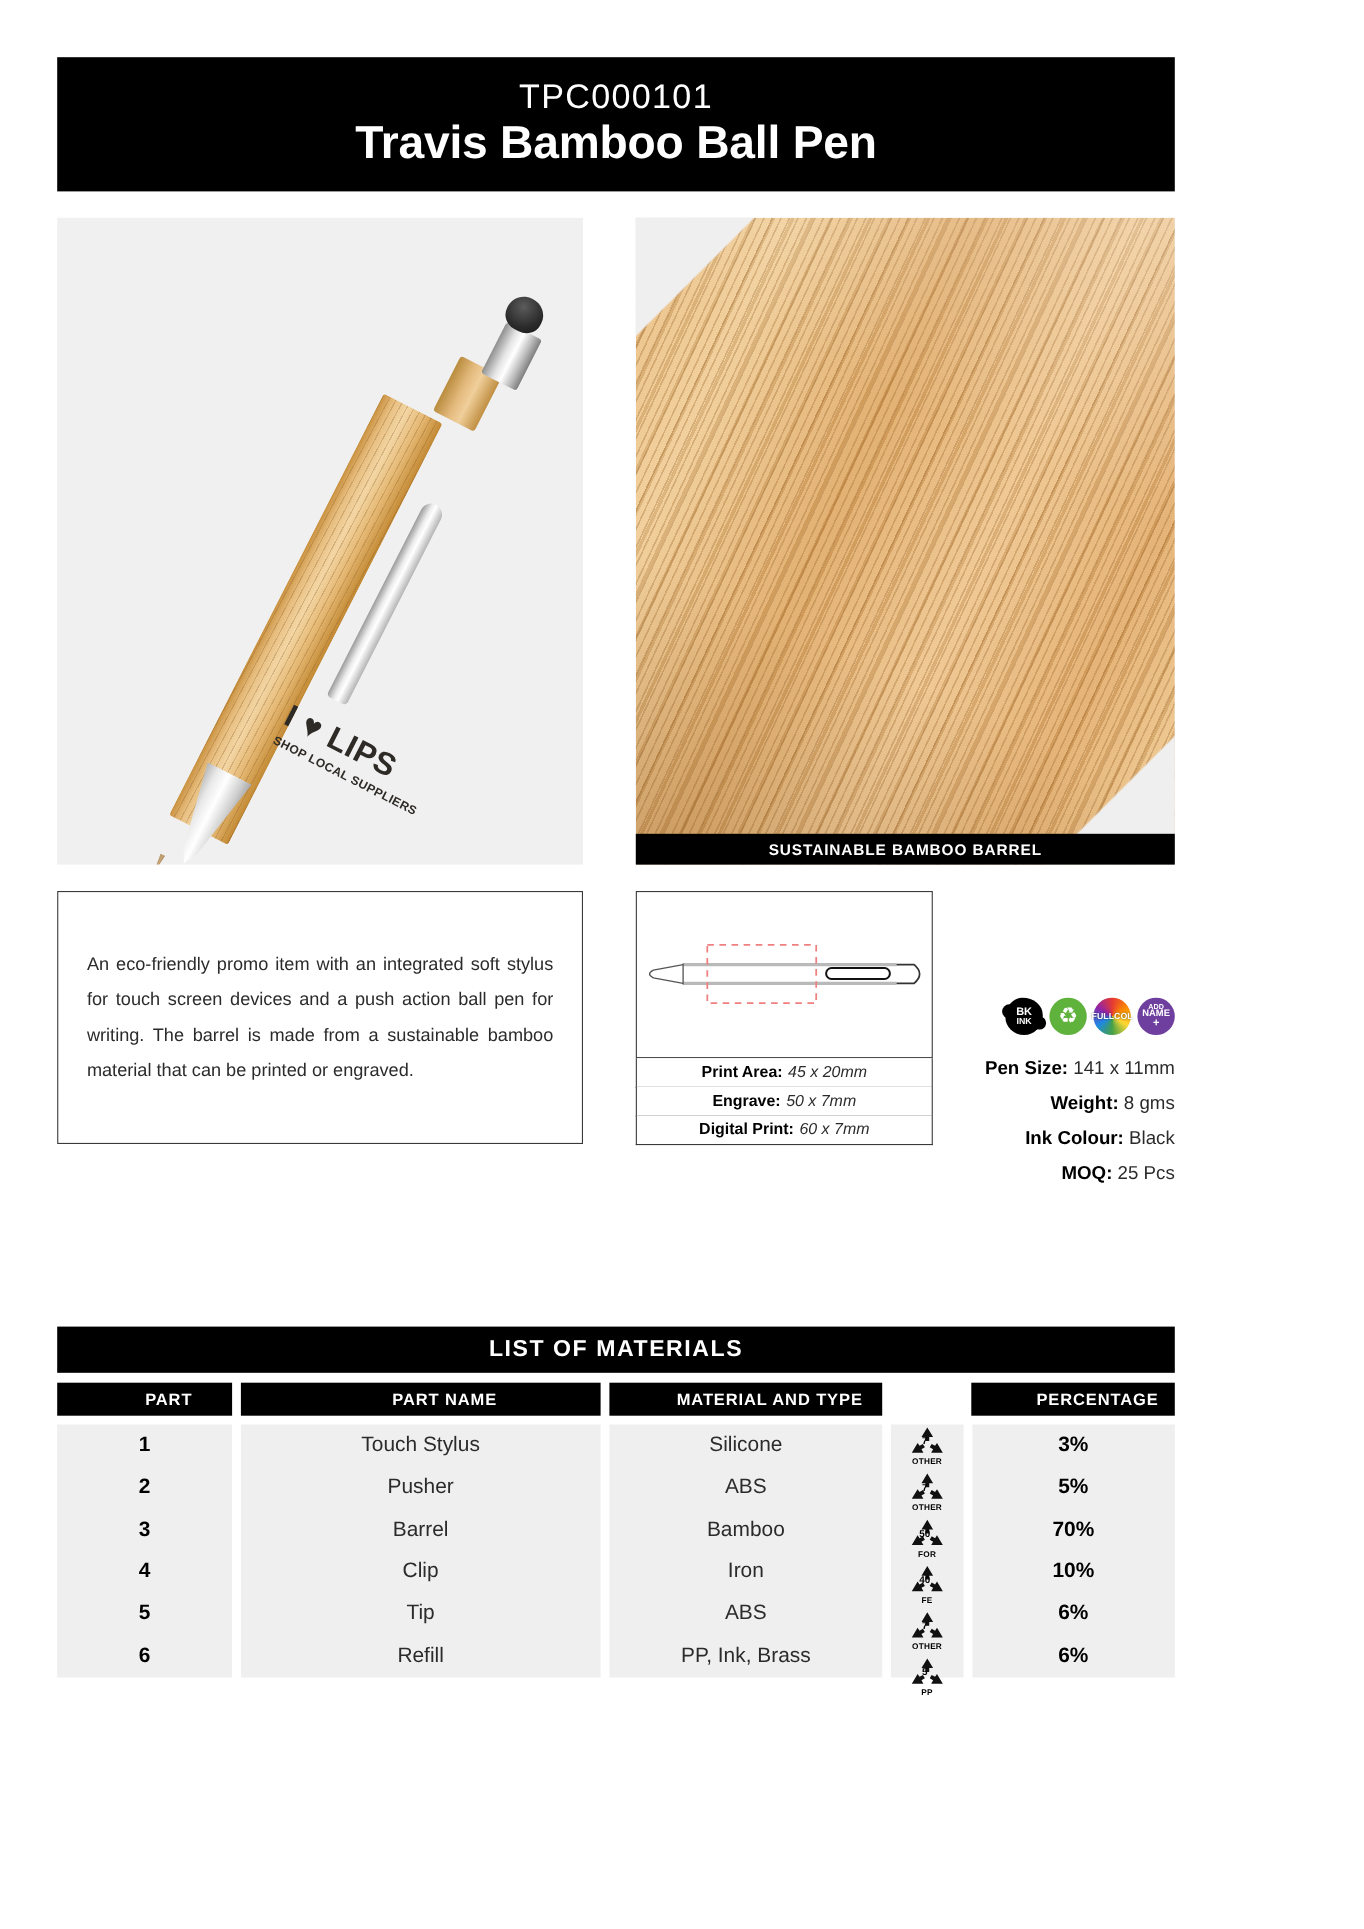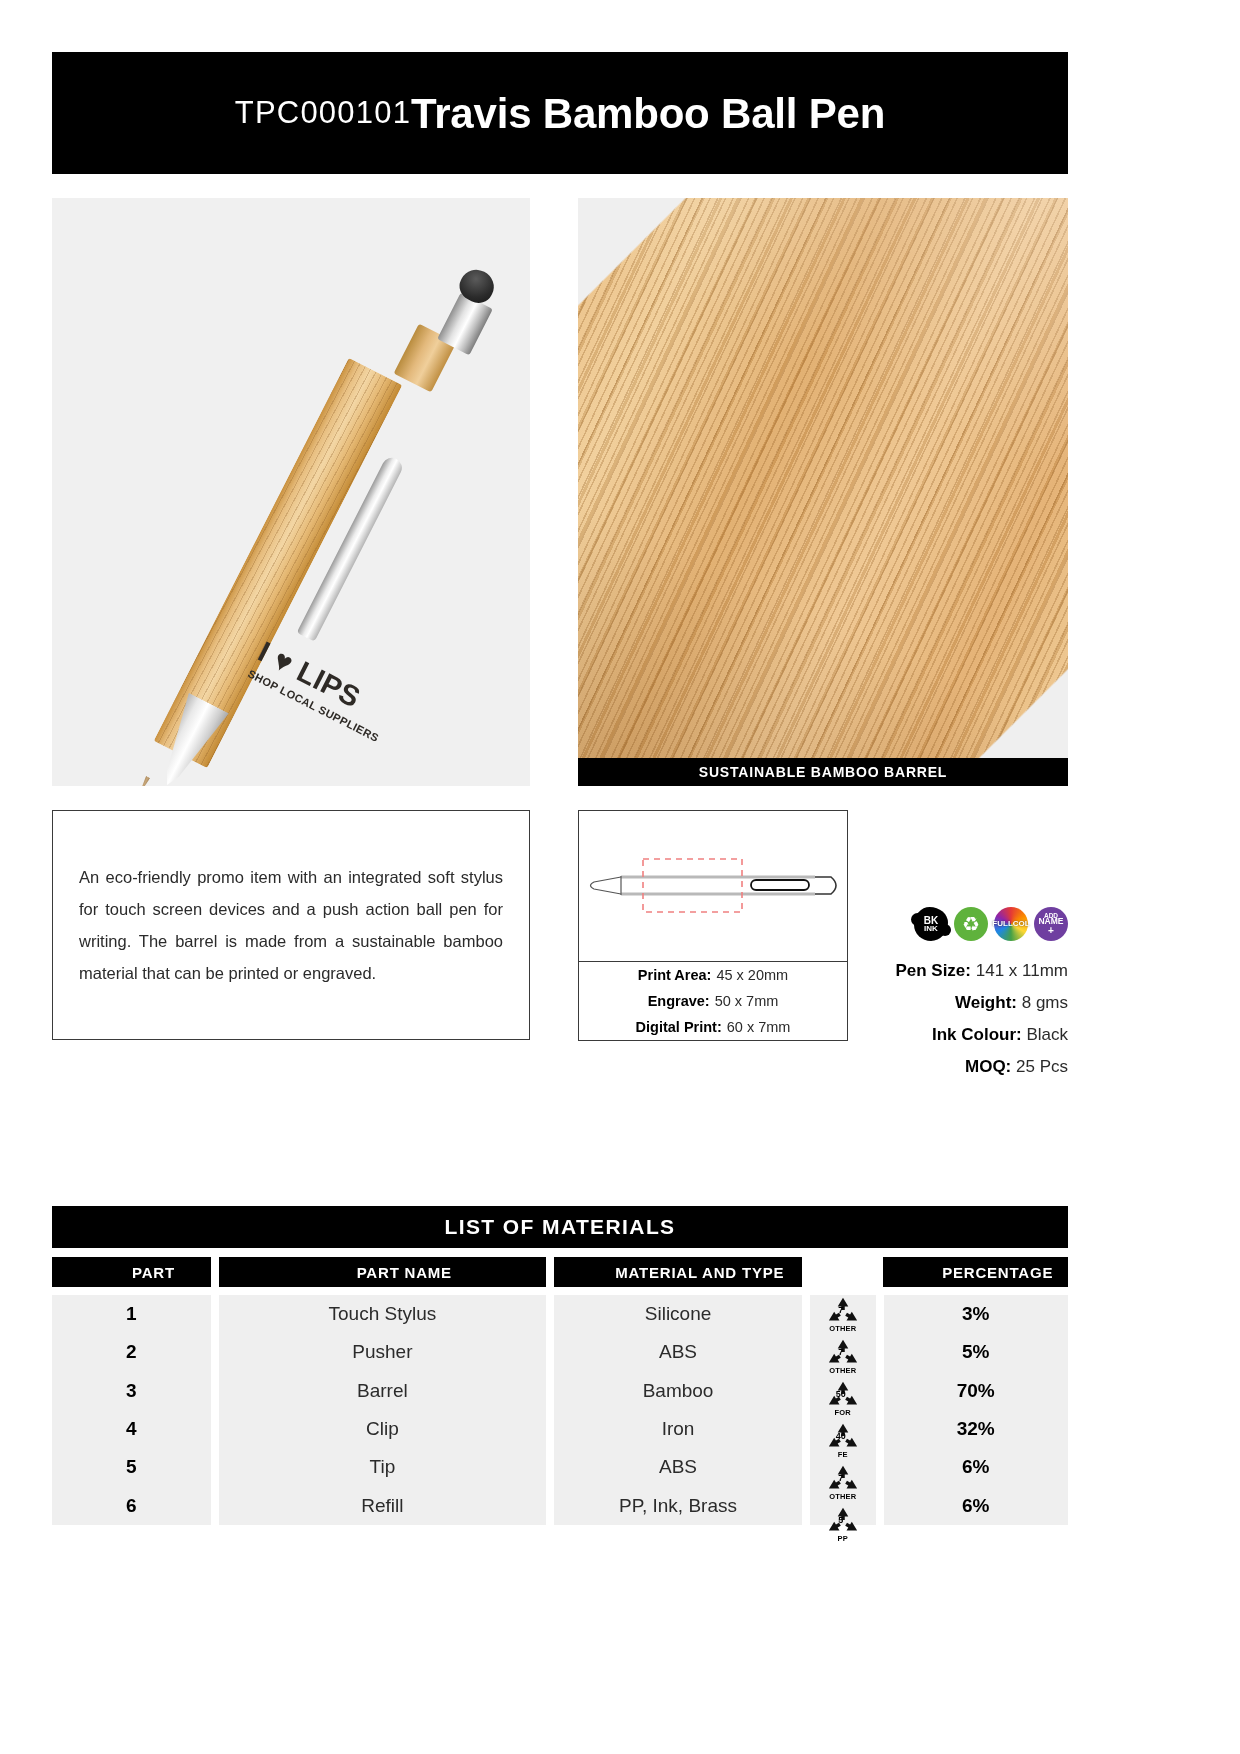--- a/index.html
+++ b/index.html
@@ -9,21 +9,21 @@
     font-family: "Liberation Sans", sans-serif;
     color: #231f20;
   }
   .page { position: relative; width: 1240px; height: 1754px; }
 
   
   .header {
     position: absolute; left: 52px; top: 52px;
     width: 1016px; height: 122px;
     background: #000000;
-    display: flex; flex-direction: row;
+    display: flex; flex-direction: column;
     align-items: center; justify-content: center;
   }
   .header-code {
     color: #ffffff; font-size: 31px; letter-spacing: 1.2px;
     font-weight: 400; line-height: 1.05;
   }
   .header-title {
     color: #ffffff; font-size: 42px; font-weight: 700;
     letter-spacing: -0.2px; line-height: 1.15; margin-top: 2px;
   }
@@ -102,21 +102,21 @@
     width: 270px; height: 152px;
     border: 1.5px solid #3a3a3a; background: #ffffff;
   }
   .print-row {
     position: absolute; left: 0; width: 270px; height: 27px;
     border: 1.5px solid #3a3a3a; border-top: none;
     display: flex; align-items: center; justify-content: center;
     font-size: 14.5px; color: #2b2b2b; background: #ffffff;
   }
   .print-row b { font-weight: 700; color: #000; }
-  .print-row span { margin-left: 5px; }
+  .print-row span { margin-left: 5px; font-style: italic; }
   .pr1 { top: 152px; }
   .pr2 { top: 178px; }
   .pr3 { top: 204px; }
 
   
   .badges {
     position: absolute; left: 908px; top: 900px;
     width: 160px; height: 48px;
     display: flex; gap: 6px; justify-content: flex-end; align-items: center;
   }
@@ -511,19 +511,19 @@
           <div class="code">5</div>
           <div class="lbl">PP</div>
         </div>
       </div>
     </div>
 
     <div class="col c-pct">
       <div class="cell b">3%</div>
       <div class="cell b">5%</div>
       <div class="cell b">70%</div>
-      <div class="cell b">32%</div>
+      <div class="cell b">10%</div>
       <div class="cell b">6%</div>
       <div class="cell b">6%</div>
     </div>
   </div>
 
 </div>
 
 </body></html>

